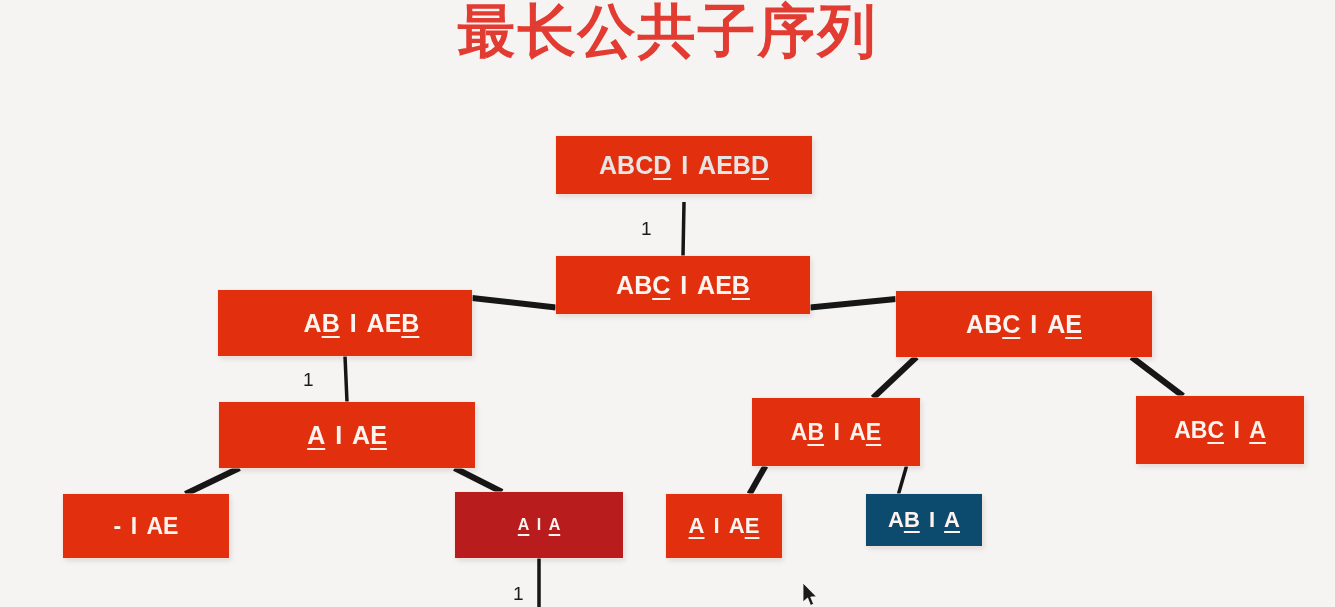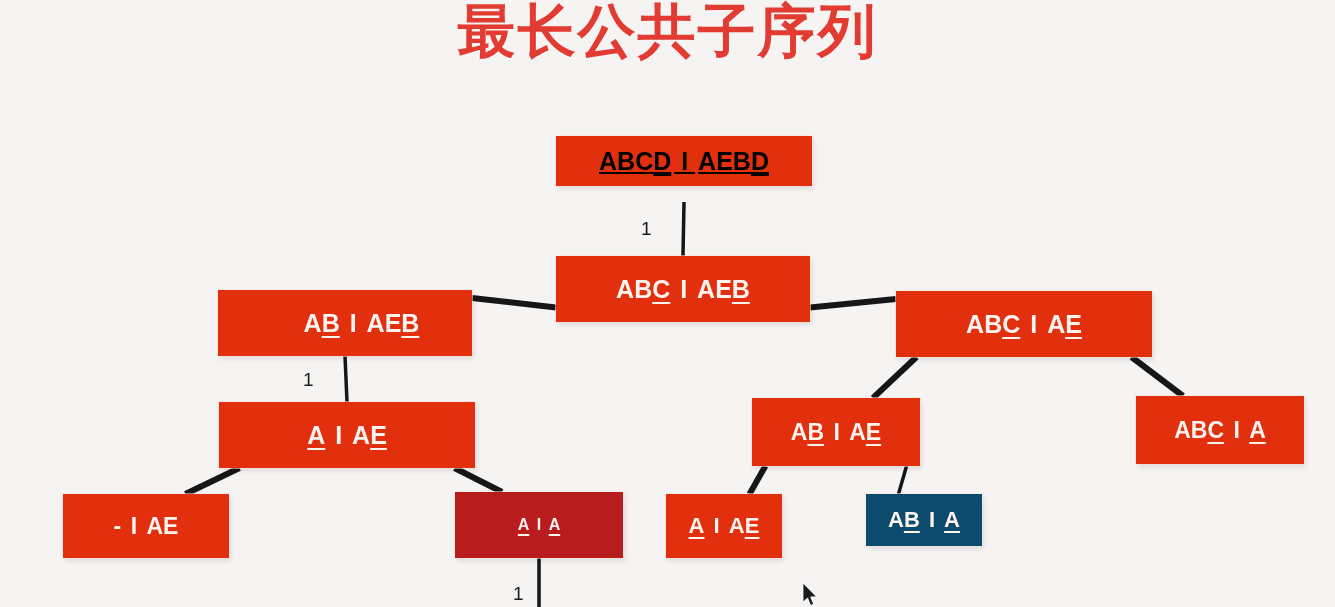--- a/index.html
+++ b/index.html
@@ -74,24 +74,24 @@
       <line x1="916.48" y1="357" x2="872.96" y2="398" stroke="#161616" stroke-width="6" stroke-linecap="butt"></line>
       <line x1="1131.52" y1="357" x2="1183.04" y2="396" stroke="#161616" stroke-width="6" stroke-linecap="butt"></line>
       <line x1="239.48" y1="468" x2="185.39999999999998" y2="494" stroke="#161616" stroke-width="6" stroke-linecap="butt"></line>
       <line x1="454.52" y1="468" x2="502.04" y2="492" stroke="#161616" stroke-width="6" stroke-linecap="butt"></line>
       <line x1="765.44" y1="466" x2="749.52" y2="494" stroke="#161616" stroke-width="6" stroke-linecap="butt"></line>
       <line x1="906.56" y1="466" x2="898.48" y2="494" stroke="#161616" stroke-width="3.5" stroke-linecap="butt"></line>
       <line x1="539" y1="558" x2="539" y2="607" stroke="#161616" stroke-width="3.5" stroke-linecap="butt"></line>
     </svg>
 
   <div id="nodes-layer">
-      <div class="node" style="left: 556px; top: 136px; width: 256px; height: 50px; font-size: 25px; background: rgb(226, 48, 15); color: #000000; text-decoration: underline;">
+      <div class="node" style="left: 556px; top: 136px; width: 256px; height: 58px; font-size: 25px; background: rgb(226, 48, 15); color: #e5e5e5;">
         <span class="lbl">ABC<span class="u">D</span><span class="sep">&nbsp;I&nbsp;</span>AEB<span class="u">D</span></span>
       </div>
-      <div class="node" style="left: 556px; top: 256px; width: 254px; height: 66px; font-size: 25px; background: rgb(226, 48, 15); color: rgb(253, 243, 239);">
+      <div class="node" style="left: 556px; top: 256px; width: 254px; height: 58px; font-size: 25px; background: rgb(226, 48, 15); color: rgb(253, 243, 239);">
         <span class="lbl">AB<span class="u">C</span><span class="sep">&nbsp;I&nbsp;</span>AE<span class="u">B</span></span>
       </div>
       <div class="node" style="left: 218px; top: 290px; width: 254px; height: 66px; font-size: 25px; background: rgb(226, 48, 15); color: rgb(253, 243, 239); padding-left: 33px;">
         <span class="lbl">A<span class="u">B</span><span class="sep">&nbsp;I&nbsp;</span>AE<span class="u">B</span></span>
       </div>
       <div class="node" style="left: 896px; top: 291px; width: 256px; height: 66px; font-size: 25px; background: rgb(226, 48, 15); color: rgb(253, 243, 239);">
         <span class="lbl">AB<span class="u">C</span><span class="sep">&nbsp;I&nbsp;</span>A<span class="u">E</span></span>
       </div>
       <div class="node" style="left: 219px; top: 402px; width: 256px; height: 66px; font-size: 25px; background: rgb(226, 48, 15); color: rgb(253, 243, 239);">
         <span class="lbl"><span class="u">A</span><span class="sep">&nbsp;I&nbsp;</span>A<span class="u">E</span></span>

